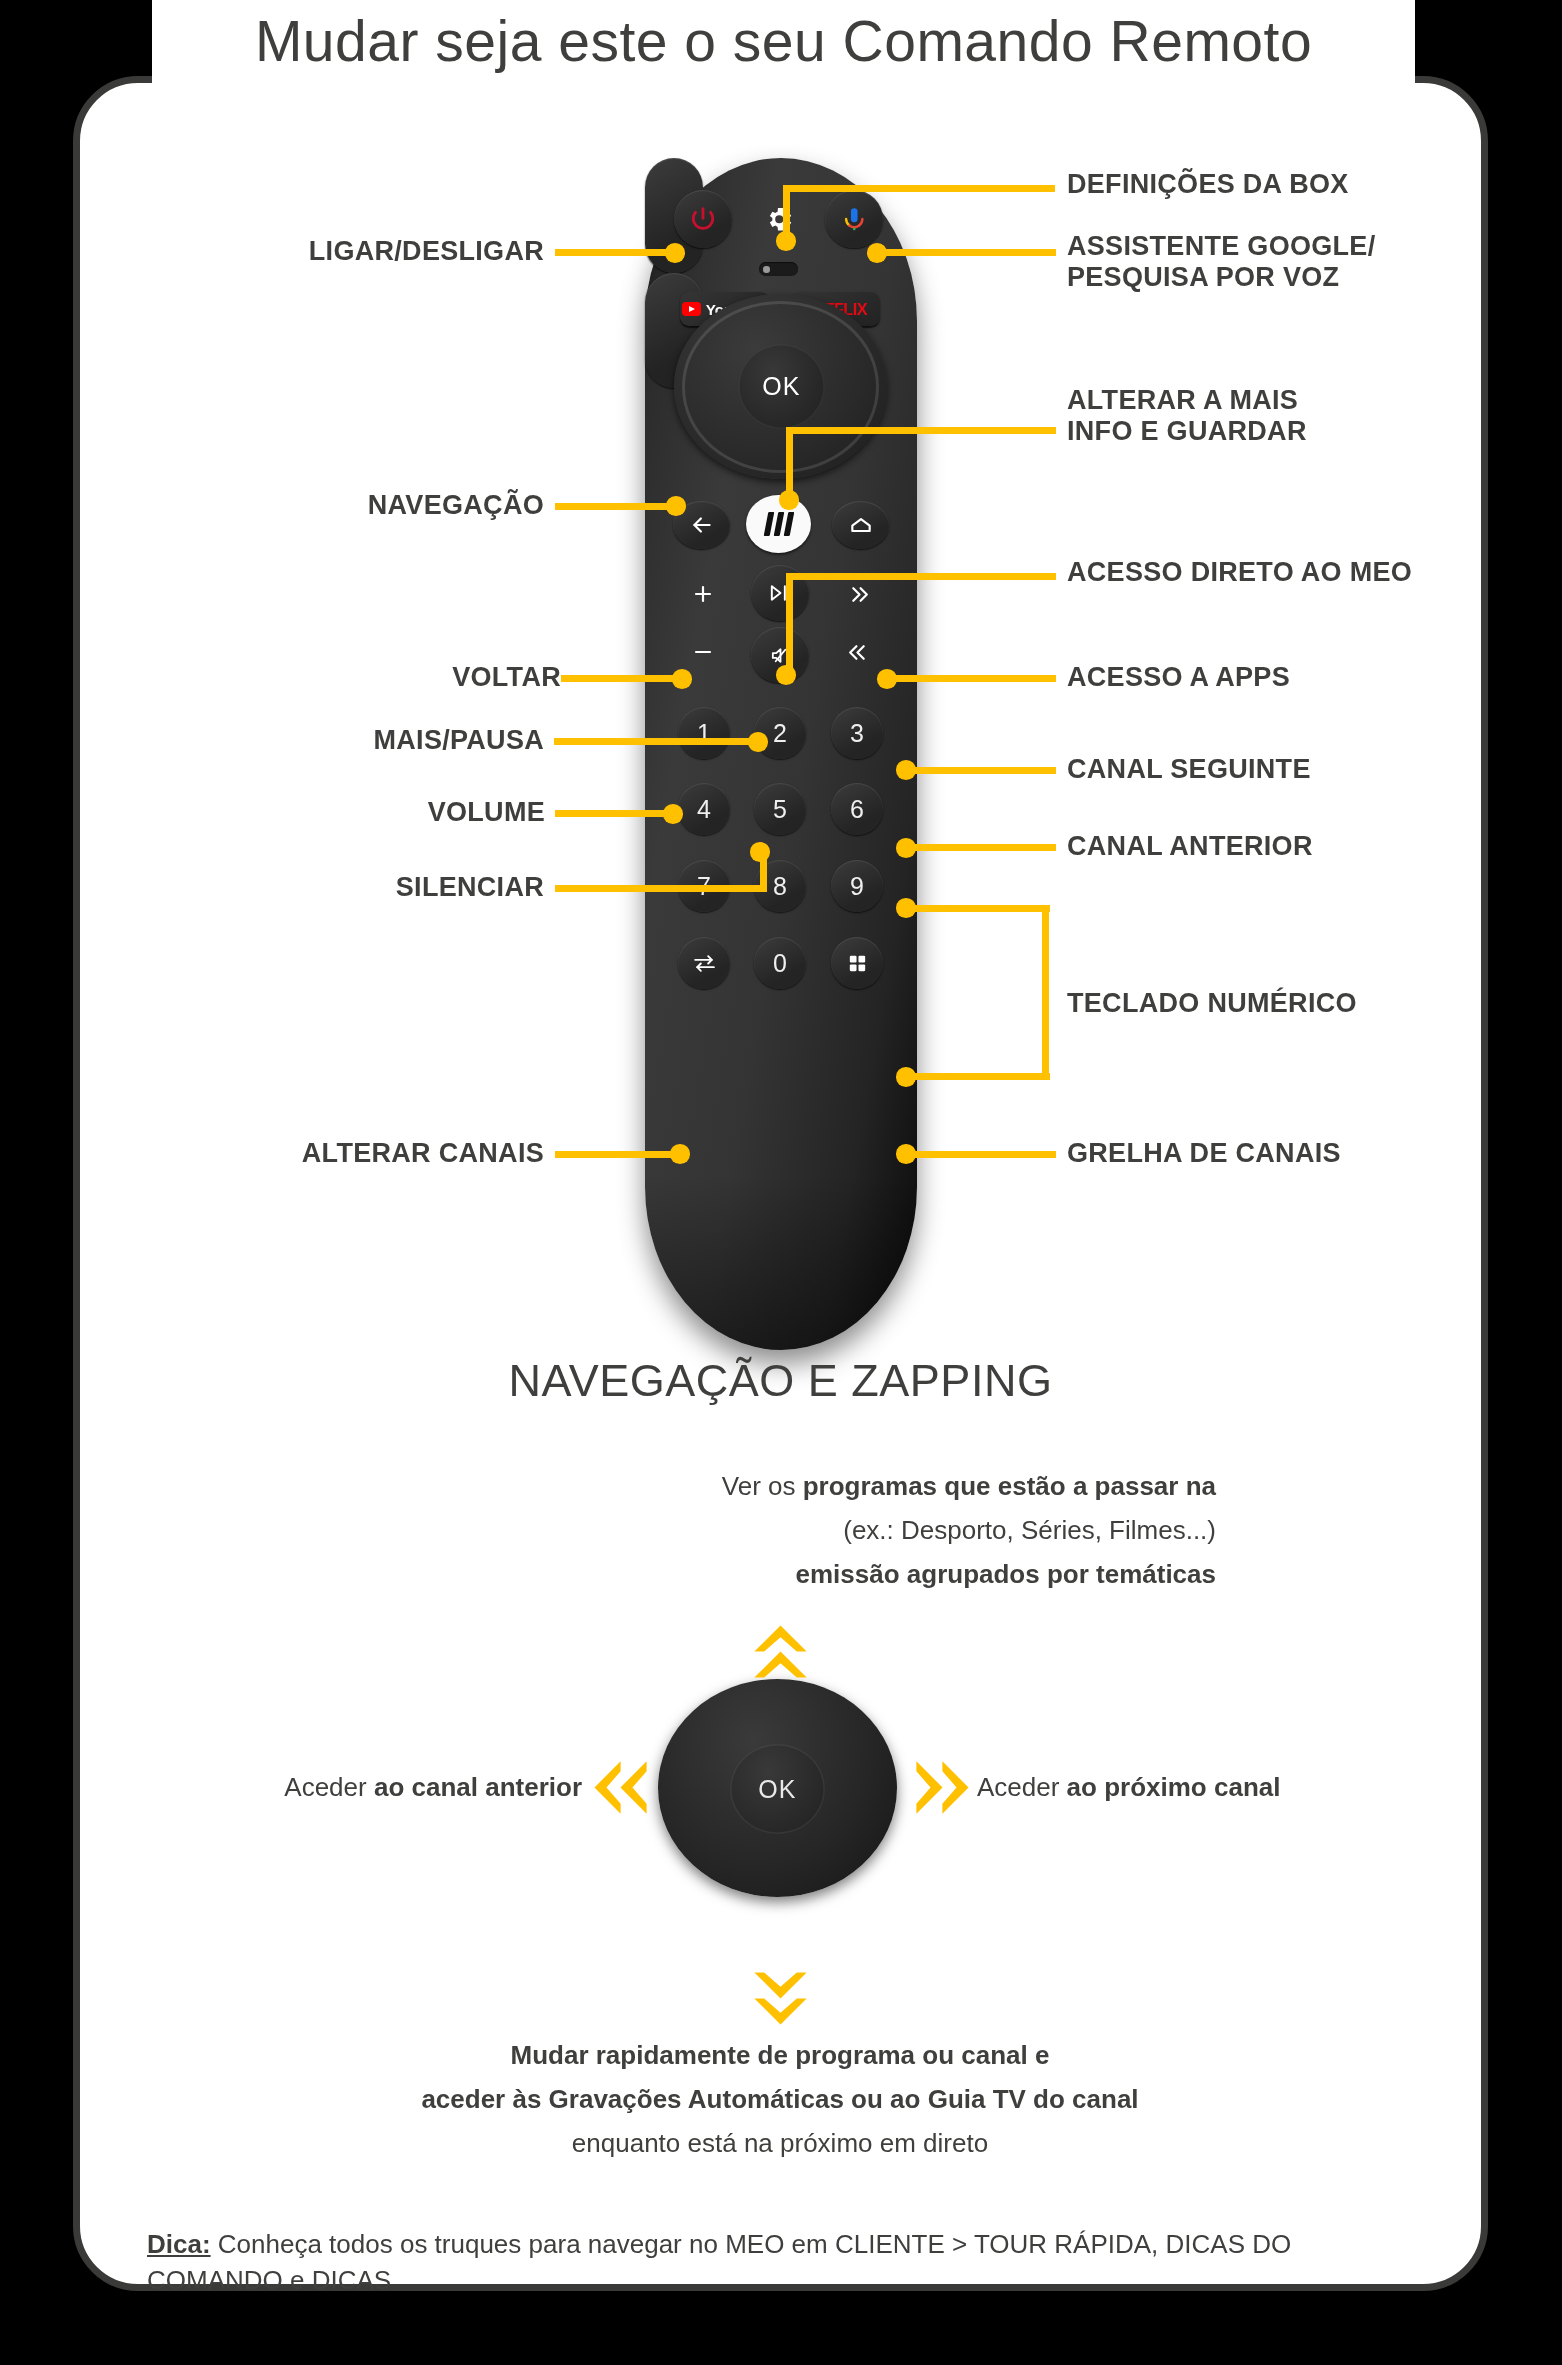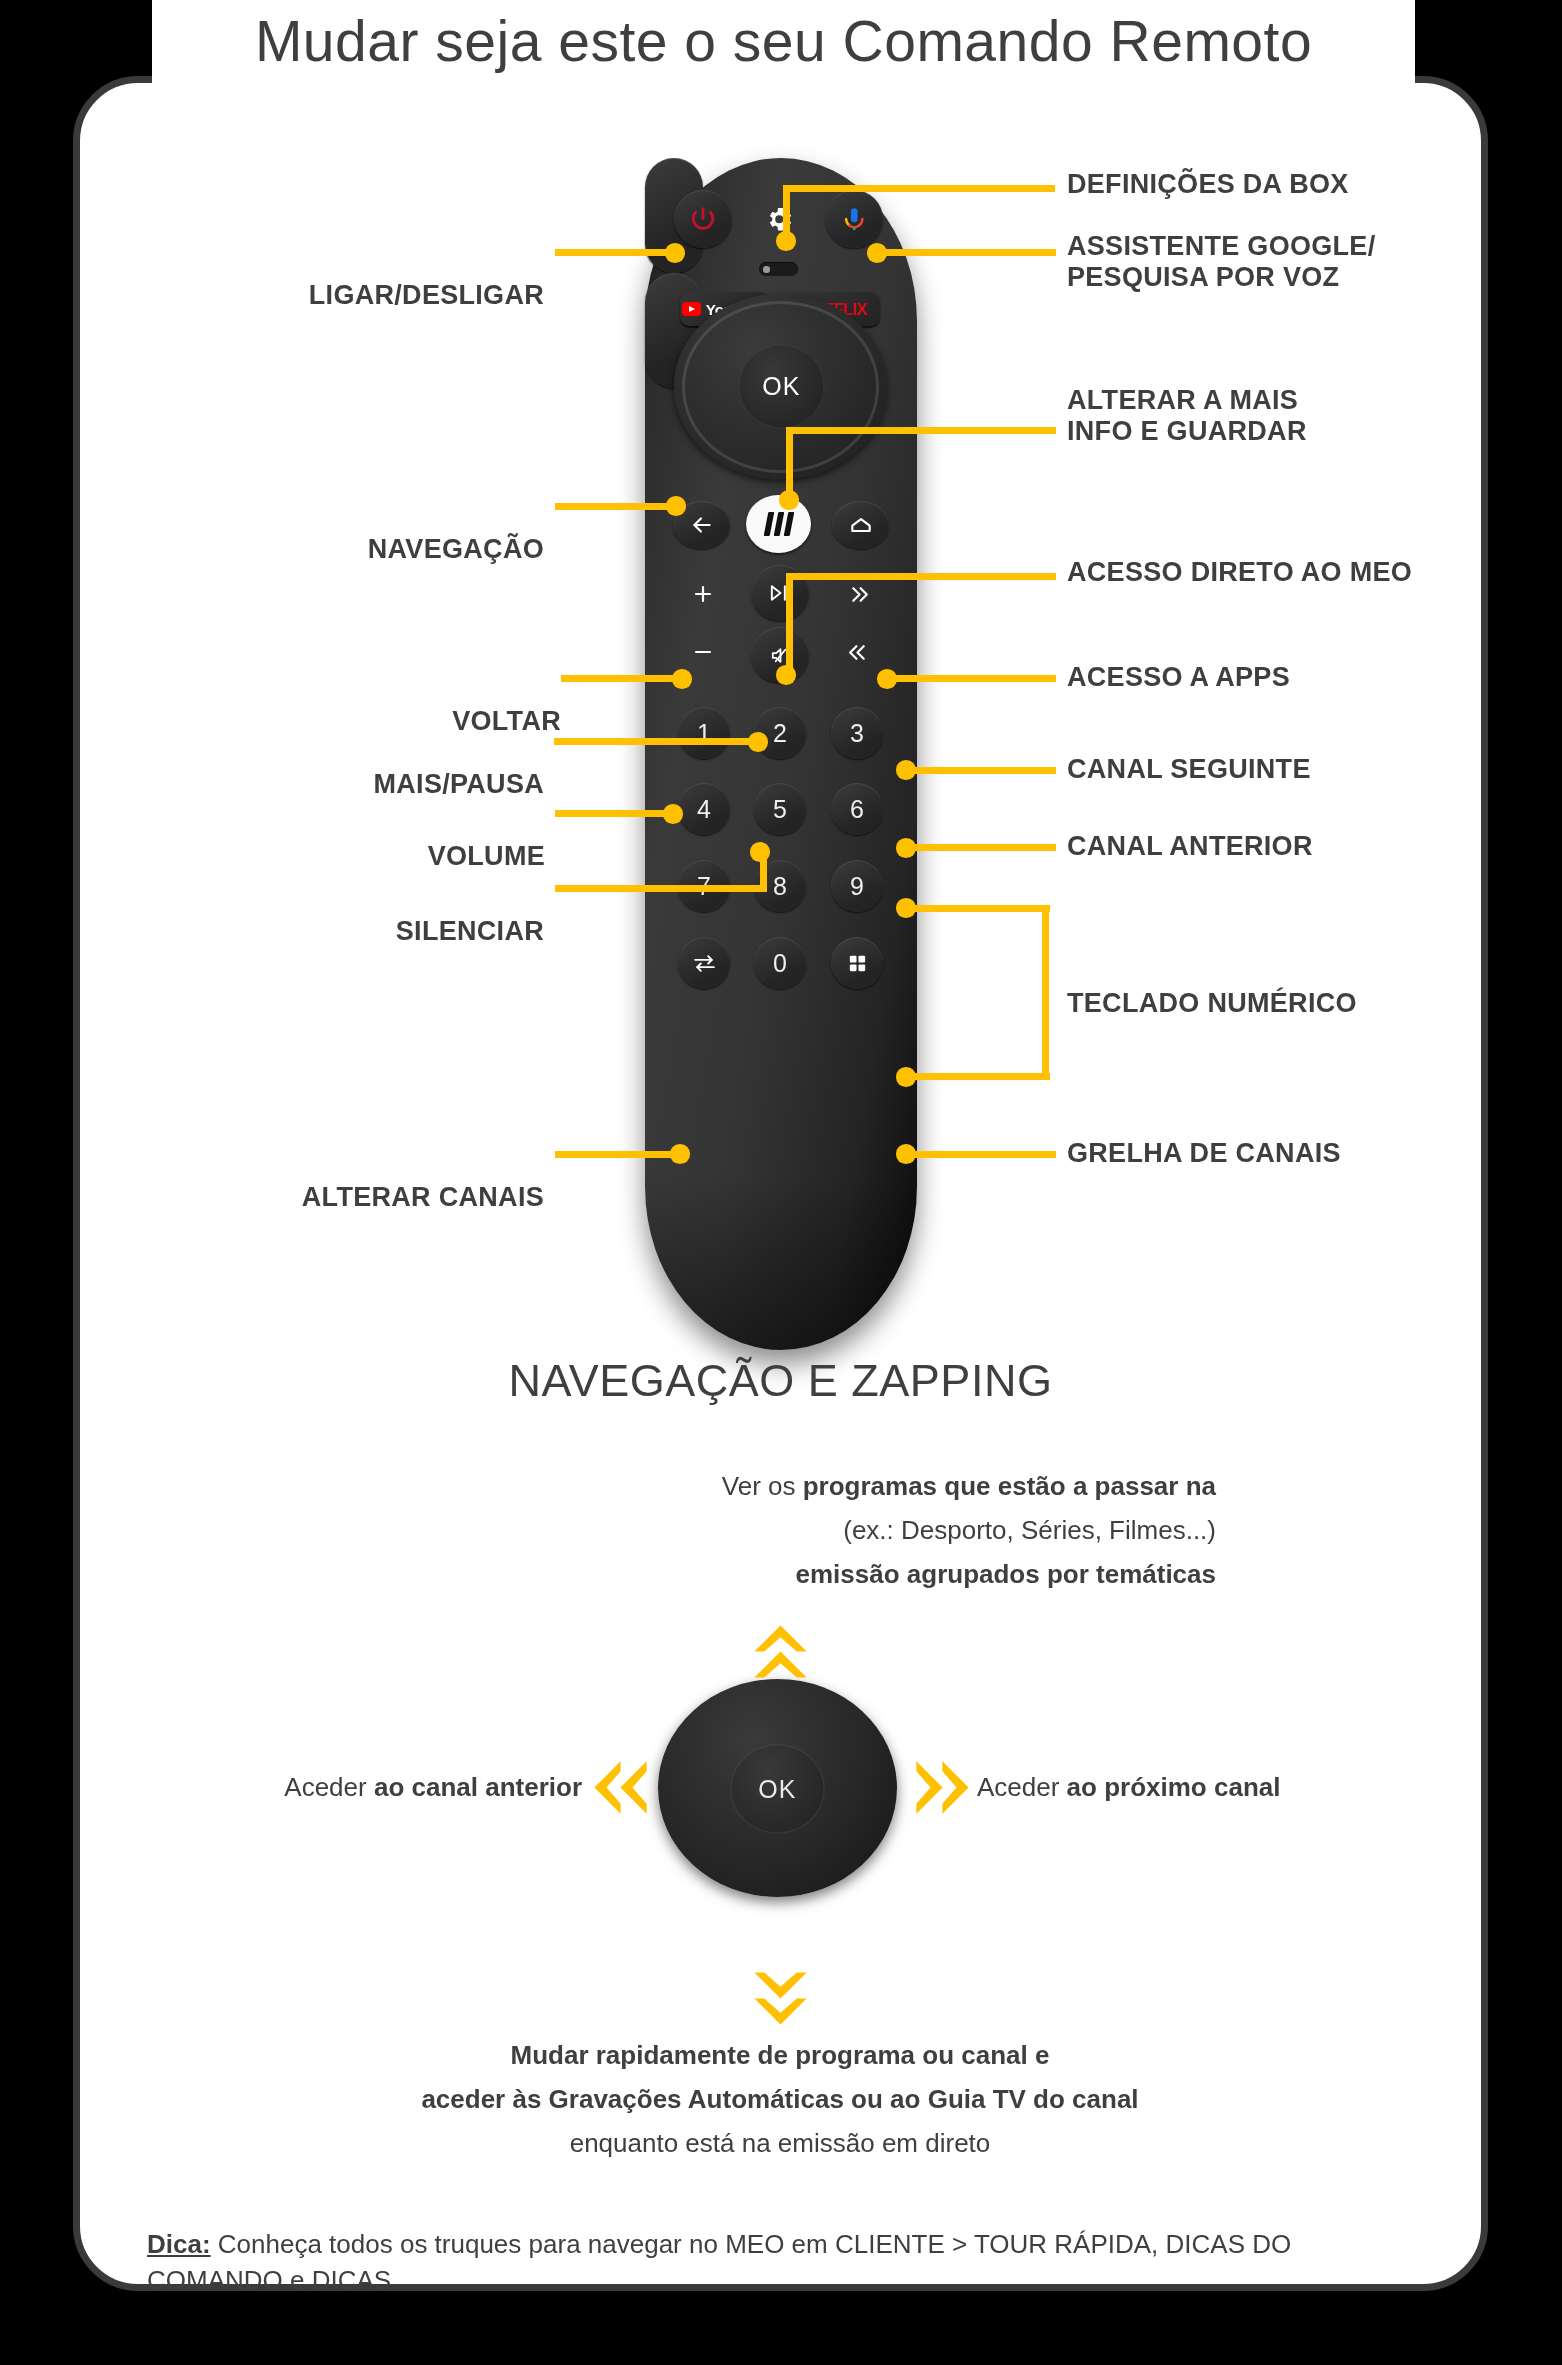--- a/index.html
+++ b/index.html
@@ -62,21 +62,21 @@
   .meo-bars{display:flex;gap:3.8px;align-items:flex-end;transform:skewX(-11deg);}
   .meo-bars i{display:block;width:6px;height:24px;background:#111;border-radius:1.1px;}
 
   
   .ico svg{display:block;}
 
   
   .cl{position:absolute;color:#3f3f3d;font-weight:700;font-size:27px;
       line-height:31px;letter-spacing:0.3px;white-space:pre-line;z-index:6;}
   .cl.r{text-align:left;}
-  .cl.l{text-align:right;margin-top:44px;}
+  .cl.l{text-align:right;}
   .lead{position:absolute;background:#FFC000;z-index:3;}
   .dot{position:absolute;width:19.6px;height:19.6px;border-radius:50%;background:#FFC000;z-index:5;}
 
   
   #zap-title{position:absolute;left:73px;top:1355px;width:1415px;text-align:center;
              color:#3f3f3d;font-size:45px;letter-spacing:0.5px;z-index:6;}
   .zt{position:absolute;color:#3f3f3d;text-align:center;font-size:26px;line-height:44px;z-index:6;}
   .zt b{font-weight:700;}
   #zap-dpad{position:absolute;left:658px;top:1679px;width:239px;height:218px;border-radius:50%;
        background:radial-gradient(ellipse at 40% 28%,#3a3a3a 0%,#262626 58%,#141414 100%);
@@ -391,19 +391,19 @@
 </div>
 <div class="chv" style="left:750px;top:1995px;">
   <svg width="61" height="32" viewBox="0 0 112 58">
       <path d="M56 54 L8 6 L26 6 L56 32 L86 6 L104 6 Z" fill="#FFC000"></path>
     </svg>
 </div>
 
 <div class="zt" style="left:236px;top:2033px;width:1088px;">
   <div><b>Mudar rapidamente de programa ou canal e</b></div>
   <div><b>aceder às Gravações Automáticas ou ao Guia TV do canal</b></div>
-  <div><span>enquanto está na emissão em direto</span></div>
+  <div><span>enquanto está na próximo em direto</span></div>
 </div>
 
 <div id="dica">
   <b>Dica:</b><span> Conheça todos os truques para navegar no MEO em CLIENTE &gt; TOUR RÁPIDA, DICAS DO COMANDO e DICAS</span>
 </div>
 
 
 </body></html>

